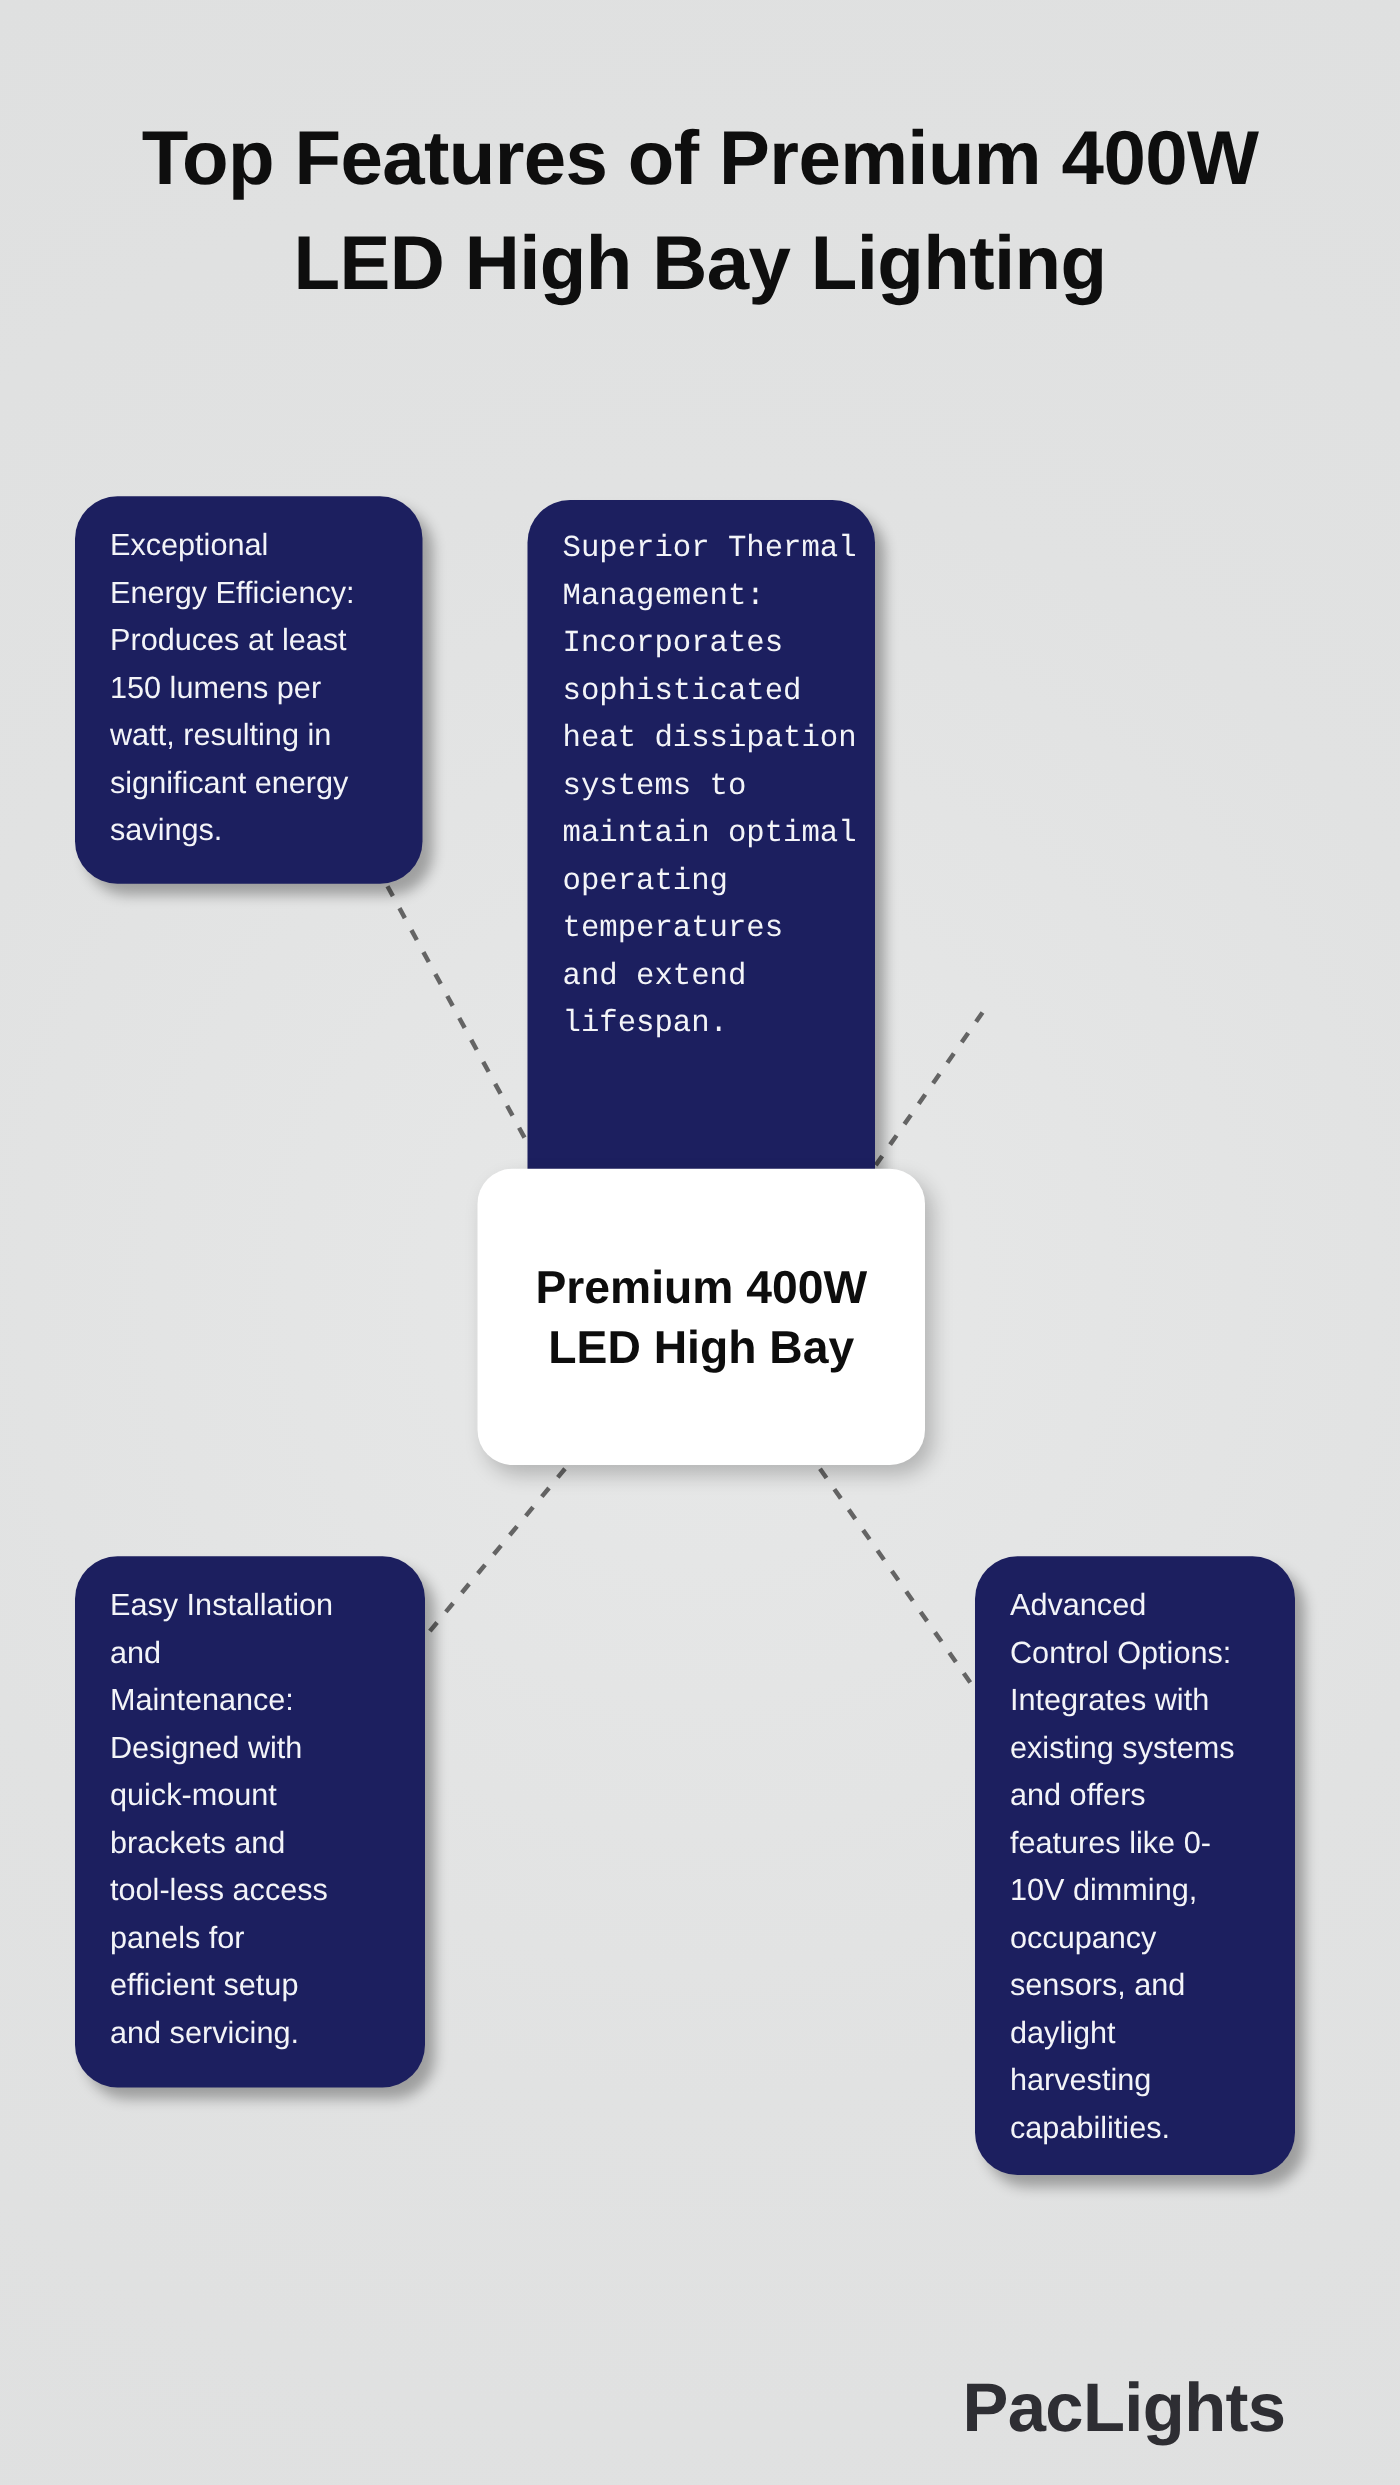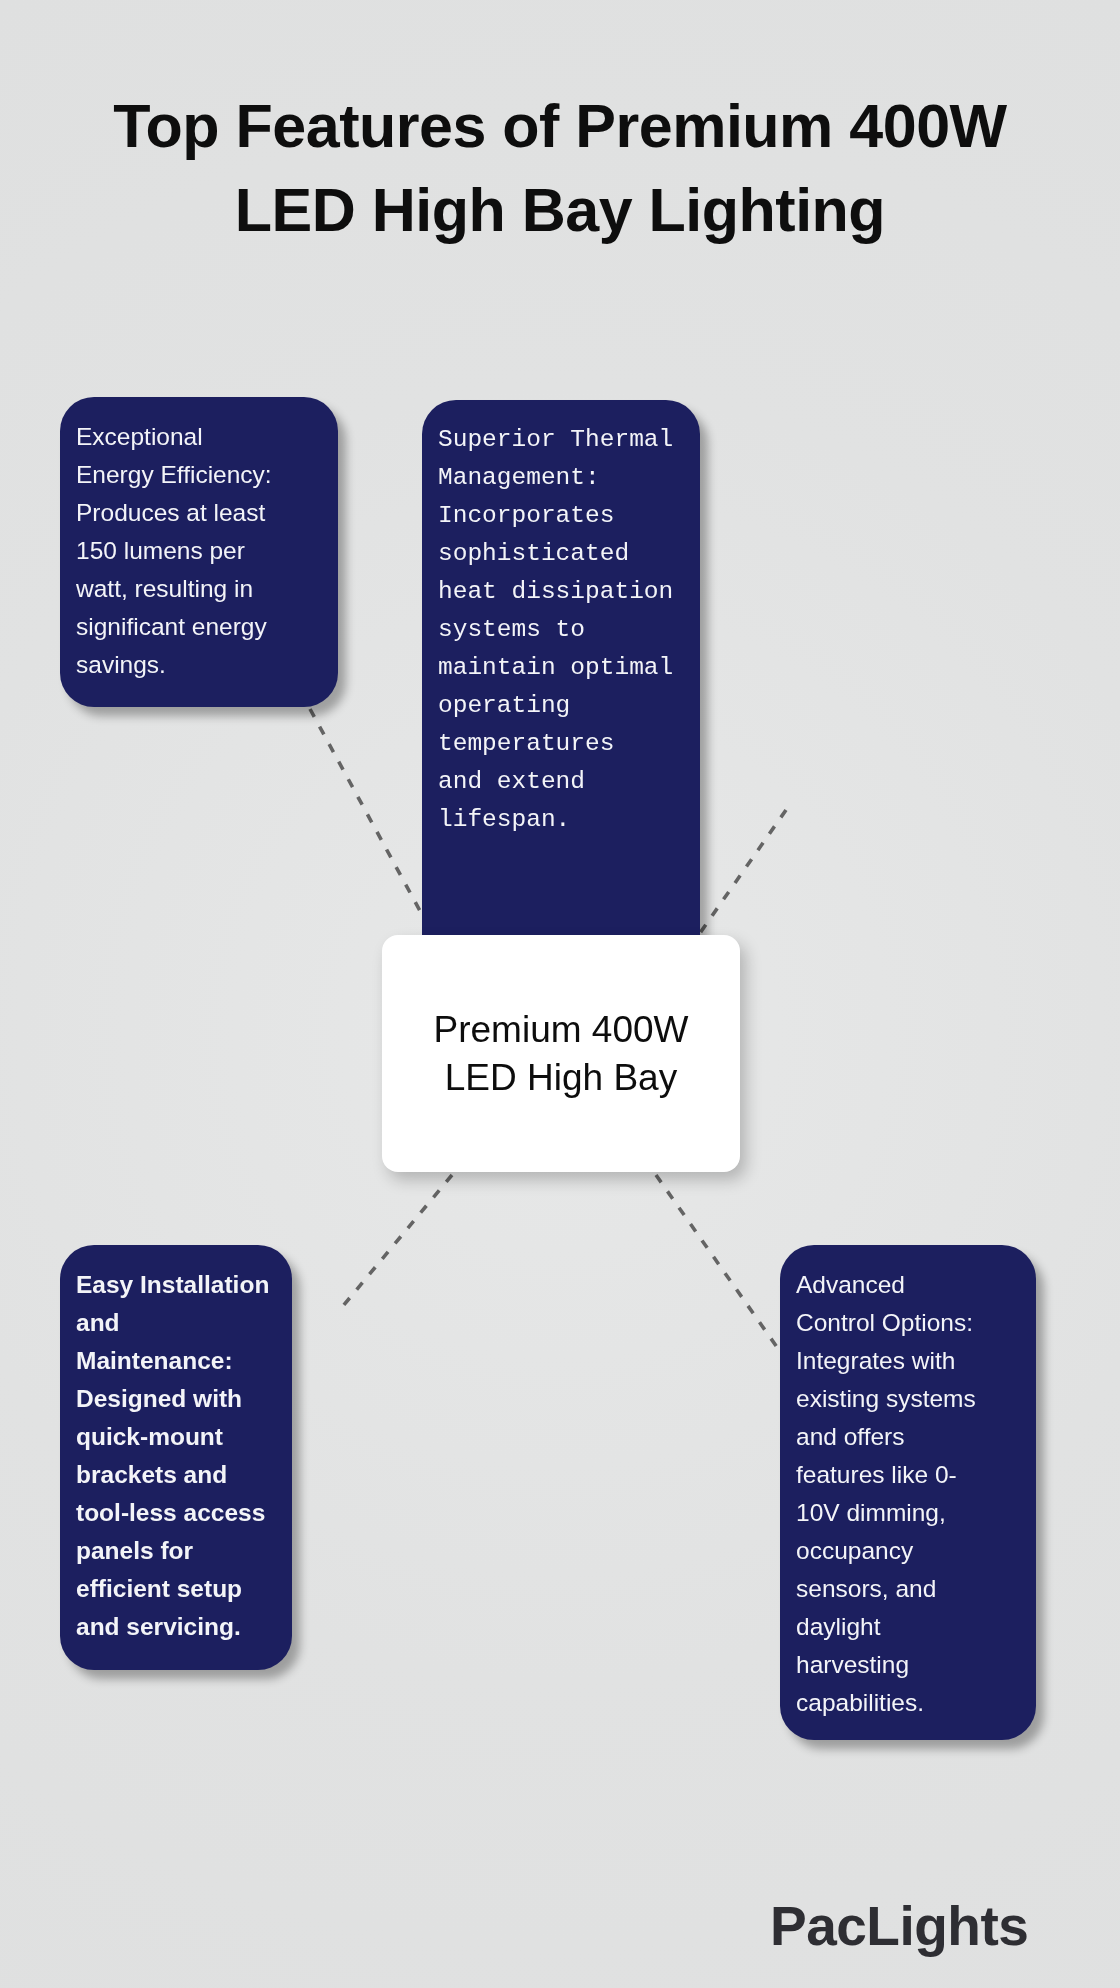--- a/index.html
+++ b/index.html
@@ -42,44 +42,44 @@
     stroke-dasharray: 9 11;
   }
   .feature-card {
     position: absolute;
     background: #1c1f5f;
     border-radius: 34px;
     box-shadow: 8px 9px 10px rgba(0, 0, 0, 0.30);
     color: #f3f4f8;
     font-size: 24.5px;
     line-height: 38px;
-    padding: 21px 14px 21px 16px;
+    padding: 21px 14px 21px 28px;
     white-space: pre;
     box-sizing: border-box;
   }
   .card-1 { left: 60px;  top: 397px;  width: 278px; height: 310px; }
   .card-2 { left: 422px; top: 400px;  width: 278px; height: 582px; font-family: Liberation Mono, monospace; }
   .card-3 { left: 780px; top: 399px;  width: 278px; height: 424px; }
-  .card-4 { left: 60px;  top: 1245px; width: 232px; height: 425px; font-weight: bold; }
+  .card-4 { left: 60px;  top: 1245px; width: 280px; height: 425px; }
   .card-5 { left: 780px; top: 1245px; width: 256px; height: 495px; }
   .center-node {
     position: absolute;
     left: 382px;
     top: 935px;
     width: 358px;
     height: 237px;
     background: #ffffff;
-    border-radius: 16px;
+    border-radius: 28px;
     box-shadow: 6px 8px 16px rgba(0, 0, 0, 0.22);
     display: flex;
     align-items: center;
     justify-content: center;
     text-align: center;
     font-size: 37px;
-    font-weight: 400;
+    font-weight: 700;
     line-height: 48px;
     color: #0d0d0d;
     white-space: pre-line;
     box-sizing: border-box;
   }
   .logo {
     position: absolute;
     left: 770px;
     top: 1894px;
     font-size: 55px;

